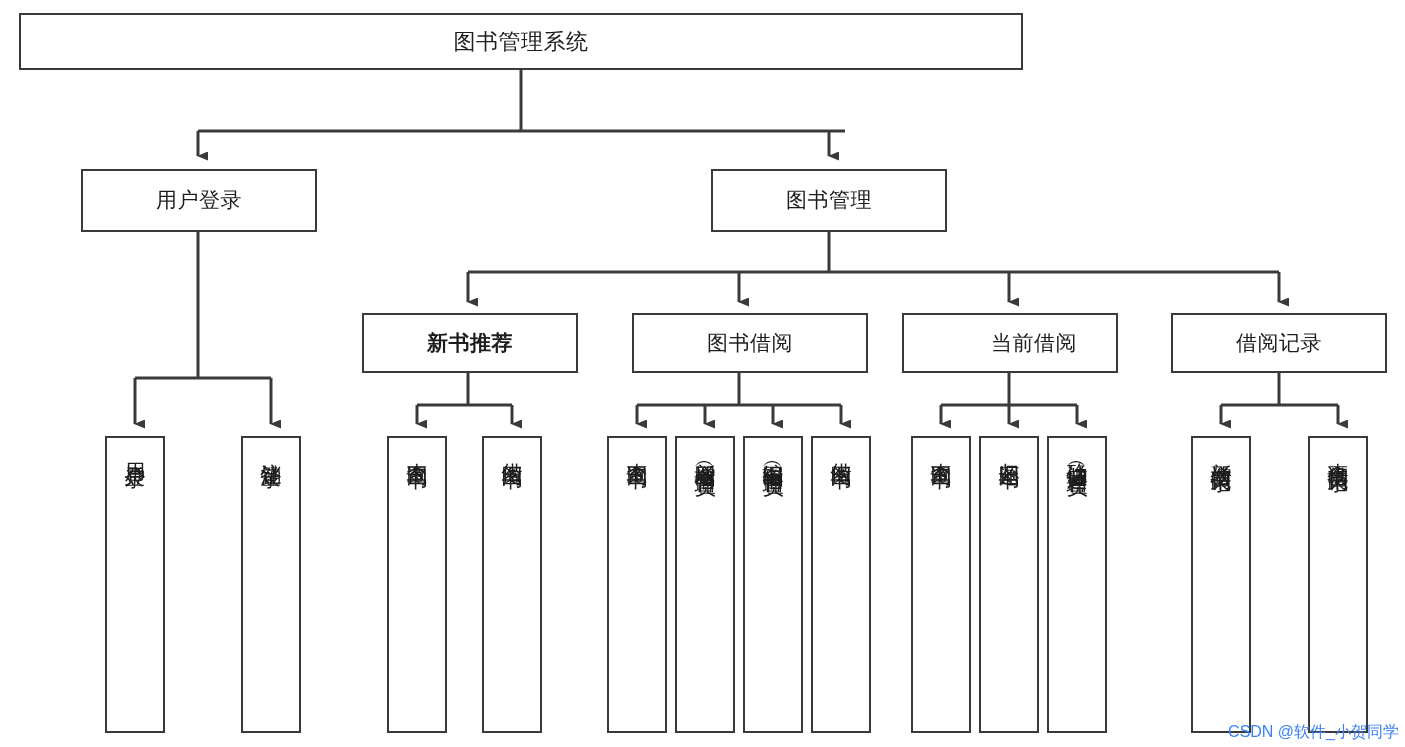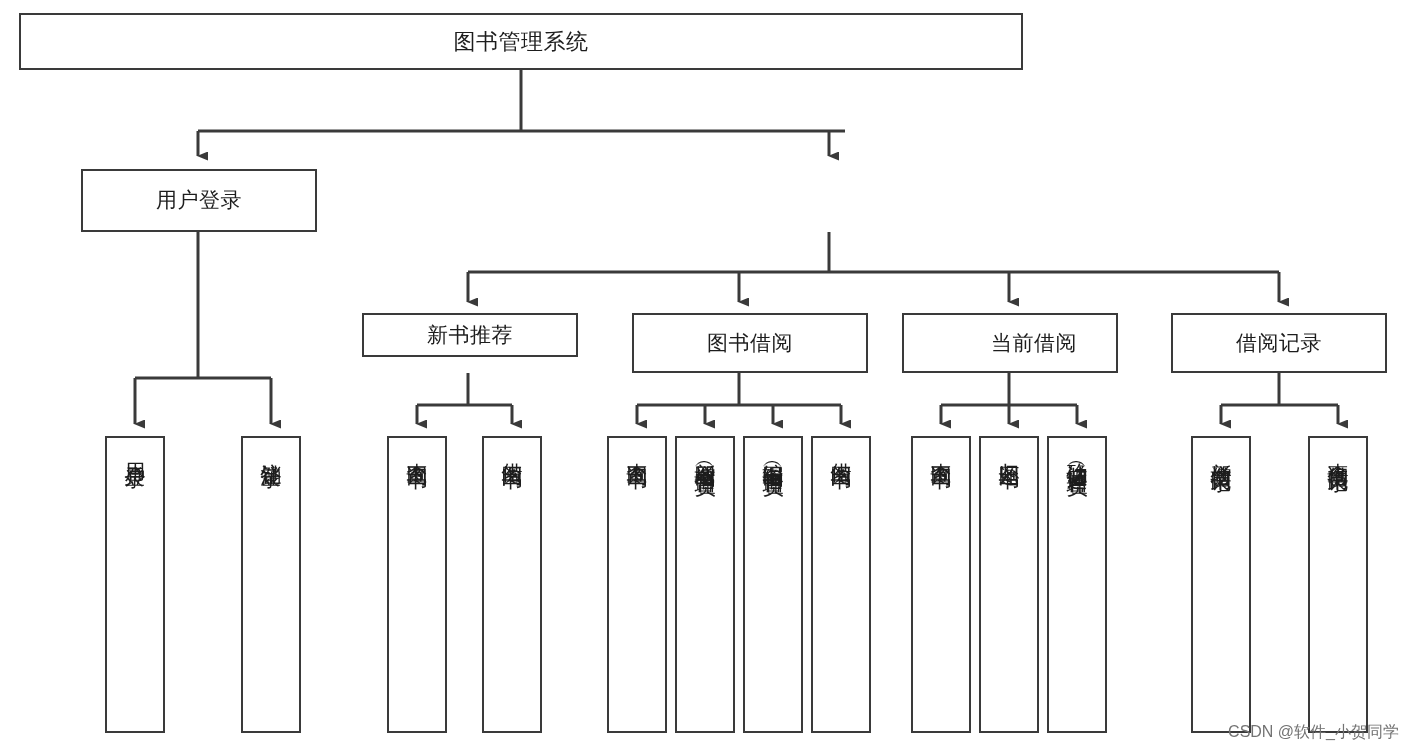--- a/index.html
+++ b/index.html
@@ -61,21 +61,21 @@
     font-size: 21px;
     line-height: 1.05;
     letter-spacing: 2px;
     white-space: nowrap;
   }
   .watermark {
     position: absolute;
     right: 6px;
     bottom: 4px;
     font-size: 16px;
-    color: #737373;
+    color: #3b82f6;
     z-index: 5;
     white-space: nowrap;
   }
 </style>
 </head>
 <body>
 
 <div id="canvas">
 
   <svg id="connectors" viewBox="0 0 1405 747" xmlns="http://www.w3.org/2000/svg">
@@ -129,22 +129,25 @@
   </svg>
 
   <div class="node root horiz" style="left:19px; top:13px; width:1004px; height:57px;">
     <span class="node-label">图书管理系统</span>
   </div>
 
   <div class="node horiz" style="left:81px; top:169px; width:236px; height:63px;">
     <span class="node-label">用户登录</span>
   </div>
 
-
-  <div class="node horiz" style="left:362px; top:313px; width:216px; height:44px;">
+  <div class="node horiz" style="left:711px; top:169px; width:236px; height:63px;">
+    <span class="node-label">图书管理</span>
+  </div>
+
+  <div class="node horiz" style="left:362px; top:313px; width:216px; height:60px;font-weight:bold;">
     <span class="node-label">新书推荐</span>
   </div>
 
   <div class="node horiz" style="left:632px; top:313px; width:236px; height:60px;">
     <span class="node-label">图书借阅</span>
   </div>
 
   <div class="node horiz" style="left:902px; top:313px; width:216px; height:60px;padding-left:48px;">
     <span class="node-label">当前借阅</span>
   </div>

